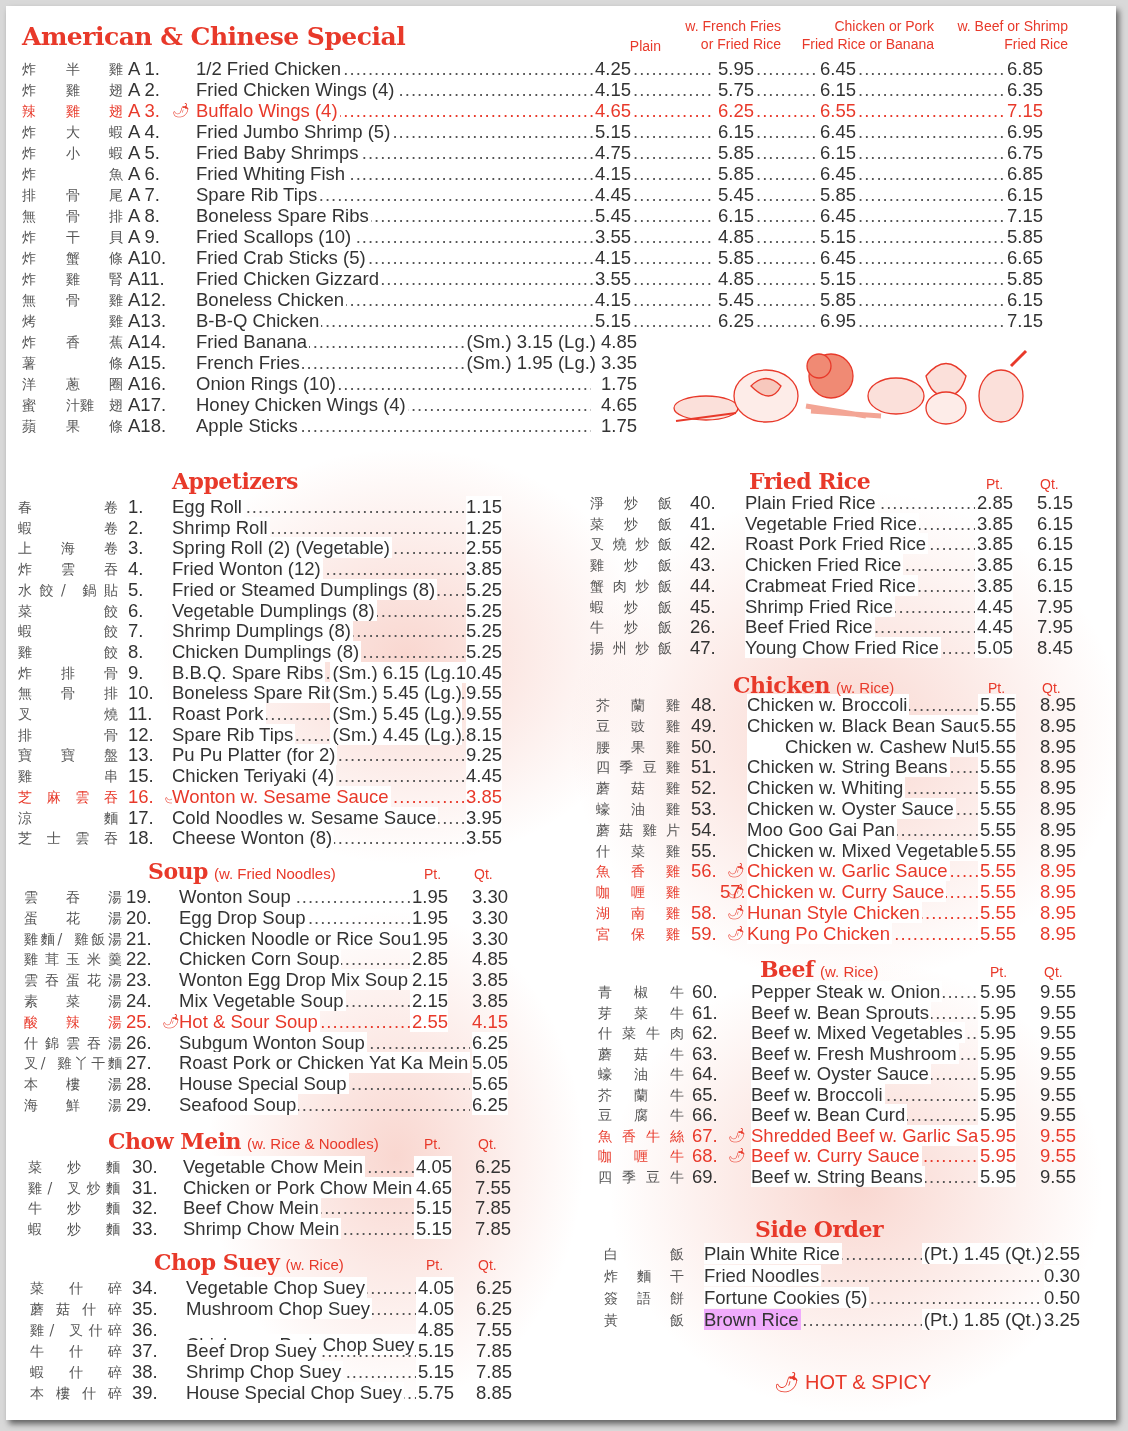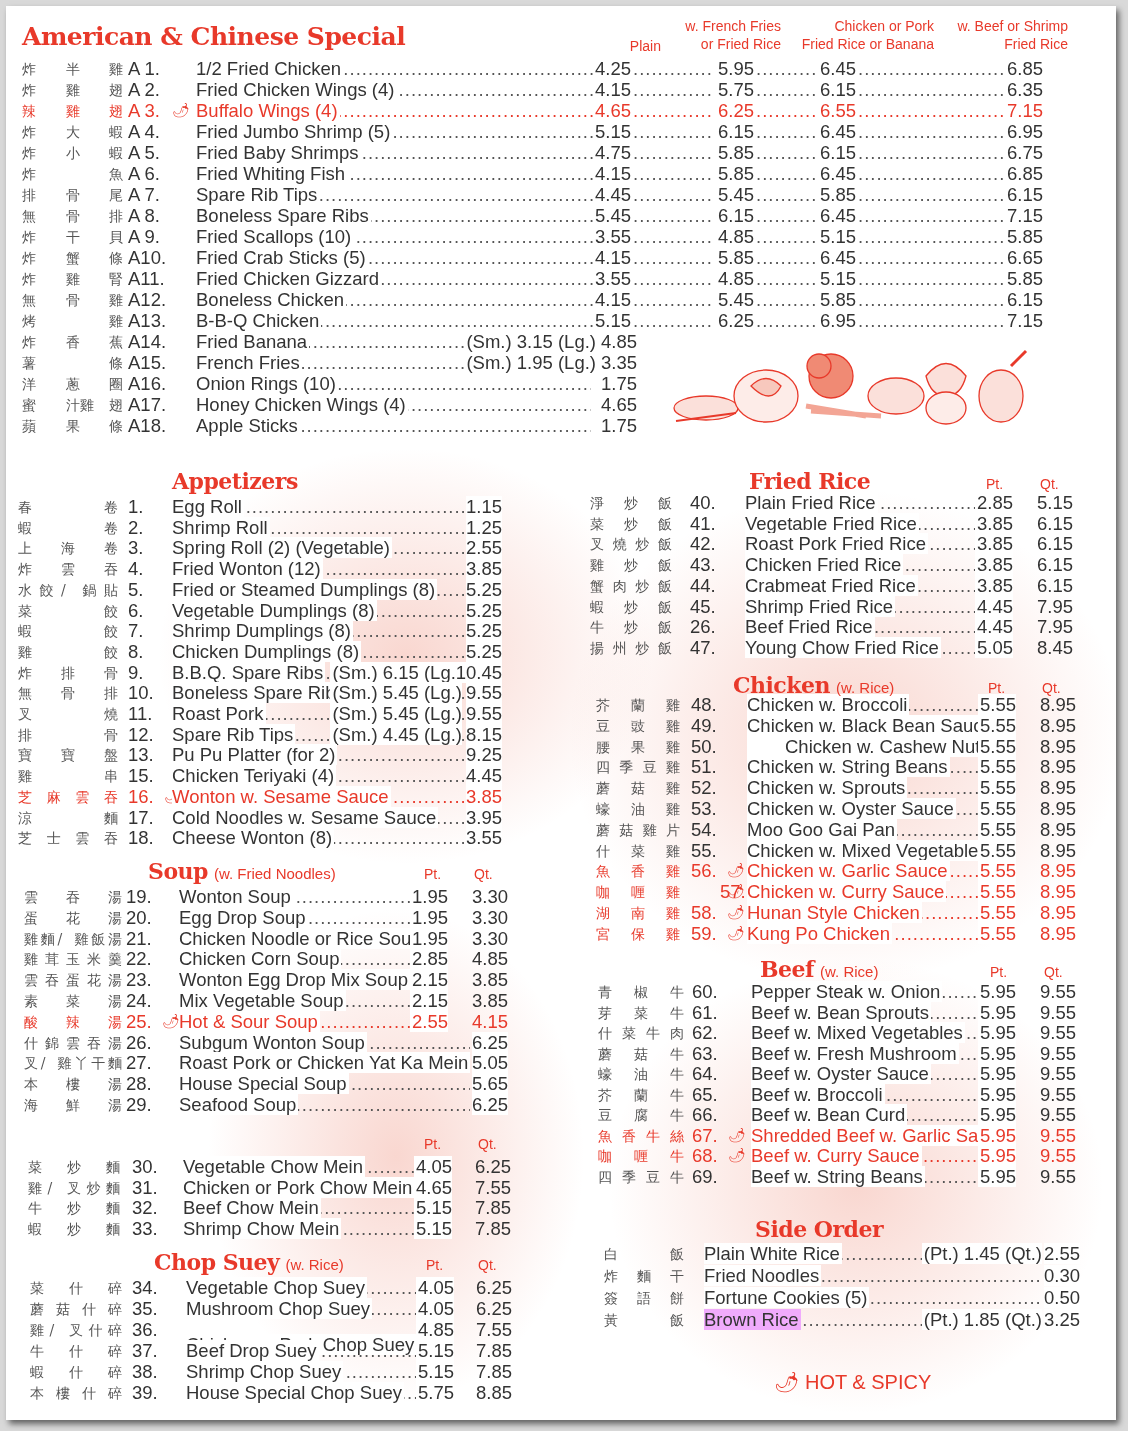--- a/index.html
+++ b/index.html
@@ -784,21 +784,21 @@
         <span class="name" style="left: 741px; background: rgb(255, 255, 255); padding-right: 2px;">Chicken w. String Beans</span>
         <span class="price" style="right: 100px; background: rgb(255, 255, 255); padding-left: 2px;">5.55</span>
         <span class="price" style="right: 40px;">8.95</span>
       </div>
       <div class="row" style="left: 0px; top: 771.2px; width: 1110px;">
         <span class="zh" style="left: 590px;">蘑</span>
         <span class="zh" style="left: 625px;">菇</span>
         <span class="zh" style="left: 660px;">雞</span>
         <span class="num" style="left: 685px;">52.</span>
         <span class="dots" style="left: 741px; width: 231px;">........................................................................................................................................................................................................</span>
-        <span class="name" style="left: 741px; background: rgb(255, 255, 255); padding-right: 2px;">Chicken w. Sprouts</span>
+        <span class="name" style="left: 741px; background: rgb(255, 255, 255); padding-right: 2px;">Chicken w. Whiting</span>
         <span class="price" style="right: 100px; background: rgb(255, 255, 255); padding-left: 2px;">5.55</span>
         <span class="price" style="right: 40px;">8.95</span>
       </div>
       <div class="row" style="left: 0px; top: 792px; width: 1110px;">
         <span class="zh" style="left: 590px;">蠔</span>
         <span class="zh" style="left: 625px;">油</span>
         <span class="zh" style="left: 660px;">雞</span>
         <span class="num" style="left: 685px;">53.</span>
         <span class="dots" style="left: 741px; width: 231px;">........................................................................................................................................................................................................</span>
         <span class="name" style="left: 741px; background: rgb(255, 255, 255); padding-right: 2px;">Chicken w. Oyster Sauce</span>
@@ -1027,20 +1027,21 @@
   </svg>
 
   <div class="legend">
     <span>🌶</span>
     <span>HOT &amp; SPICY</span>
   </div>
 <div class="title" style="left: 166px; top: 462px; font-size: 22px;"><span>Appetizers</span></div>
     <div class="title" style="left: 142px; top: 852px; font-size: 22px;"><span>Soup</span><span class="sub" style="margin-left: 6px;">(w. Fried Noodles)</span></div>
     <div class="hdr" style="left: 418px; top: 860px;">Pt.</div>
     <div class="hdr" style="left: 468px; top: 860px;">Qt.</div>
+    <div class="title" style="left: 102px; top: 1122px; font-size: 22px;"><span>Chow Mein</span><span class="sub" style="margin-left: 6px;">(w. Rice &amp; Noodles)</span></div>
     <div class="hdr" style="left: 418px; top: 1130px;">Pt.</div>
     <div class="hdr" style="left: 472px; top: 1130px;">Qt.</div>
     <div class="title" style="left: 148px; top: 1243px; font-size: 22px;"><span>Chop Suey</span><span class="sub" style="margin-left: 6px;">(w. Rice)</span></div>
     <div class="hdr" style="left: 420px; top: 1251px;">Pt.</div>
     <div class="hdr" style="left: 472px; top: 1251px;">Qt.</div>
     <div class="title" style="left: 743px; top: 462px; font-size: 22px;"><span>Fried Rice</span></div>
     <div class="hdr" style="left: 980px; top: 470px;">Pt.</div>
     <div class="hdr" style="left: 1034px; top: 470px;">Qt.</div>
     <div class="title" style="left: 727px; top: 666px; font-size: 22px;"><span>Chicken</span><span class="sub" style="margin-left: 6px;">(w. Rice)</span></div>
     <div class="hdr" style="left: 982px; top: 674px;">Pt.</div>

